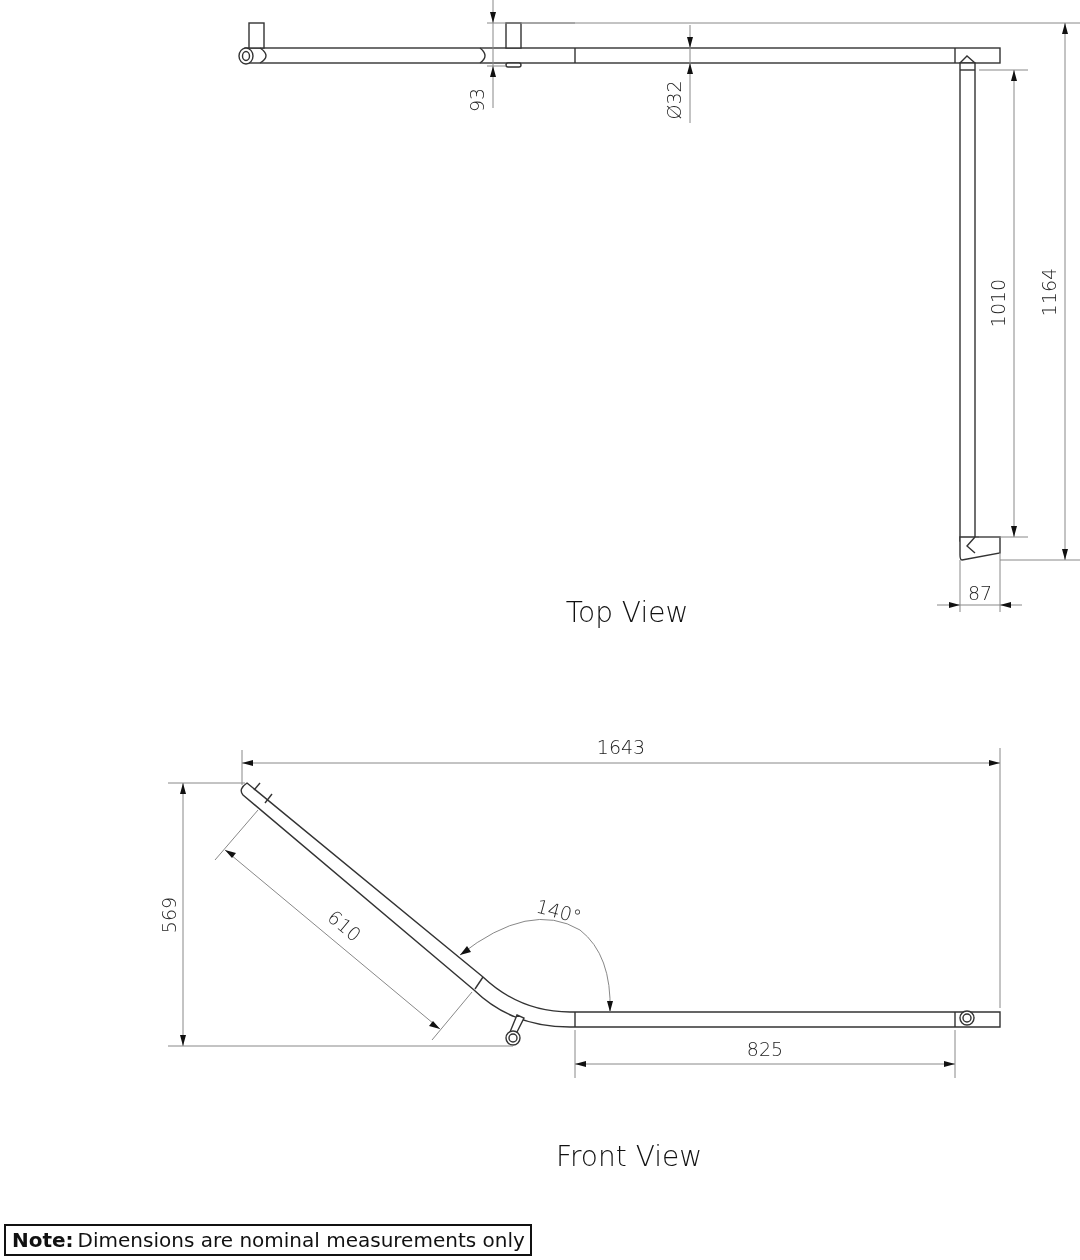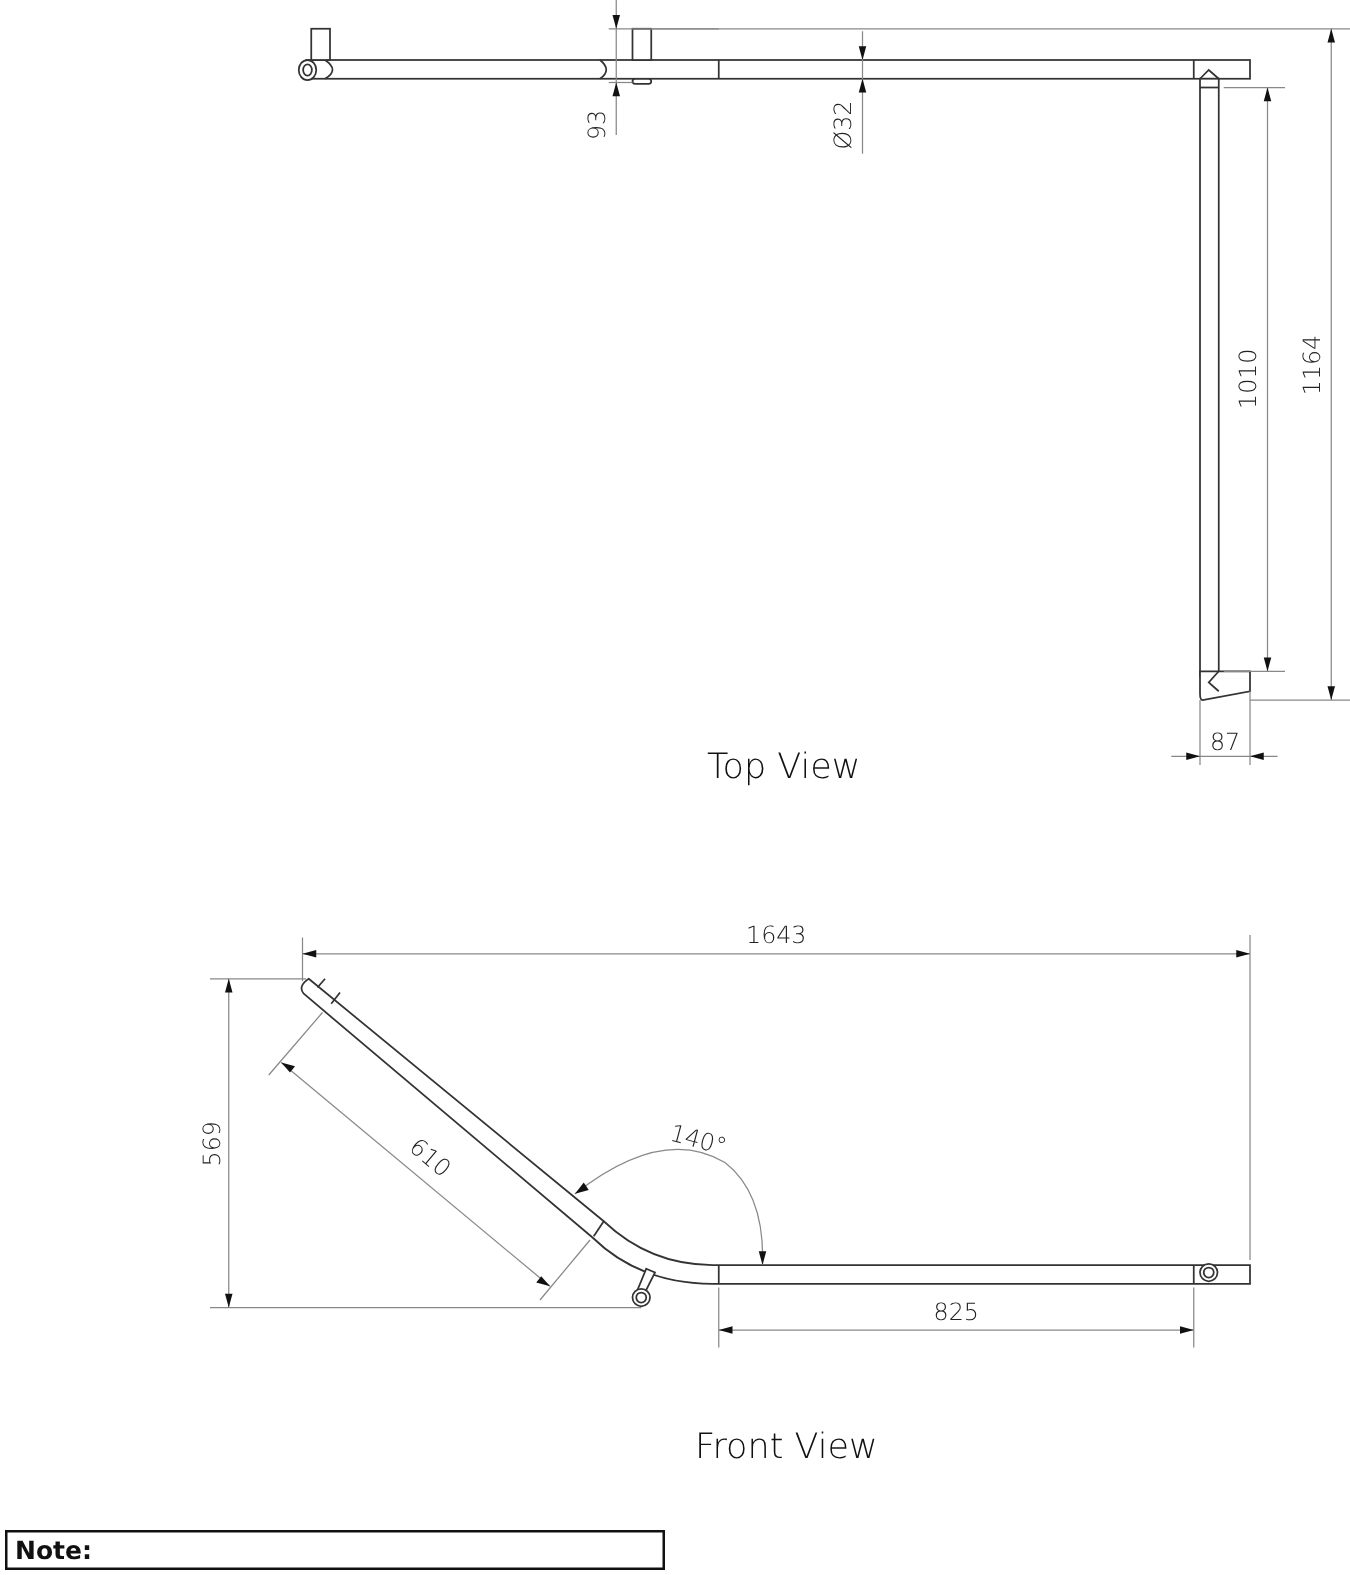--- a/index.html
+++ b/index.html
@@ -125,13 +125,14 @@
     <polygon class="arrow" points="575,1064 586,1061 586,1067"></polygon>
     <polygon class="arrow" points="955,1064 944,1061 944,1067"></polygon>
     <text class="dim-text" x="765" y="1056" text-anchor="middle">825</text>
 
     <text class="view-title" x="629" y="1166" text-anchor="middle">Front View</text>
   </g>
 </svg>
 
 <div class="note-box">
   <b>Note:</b>
+  <span>Dimensions are nominal measurements only</span>
 </div>
 
 </body></html>

